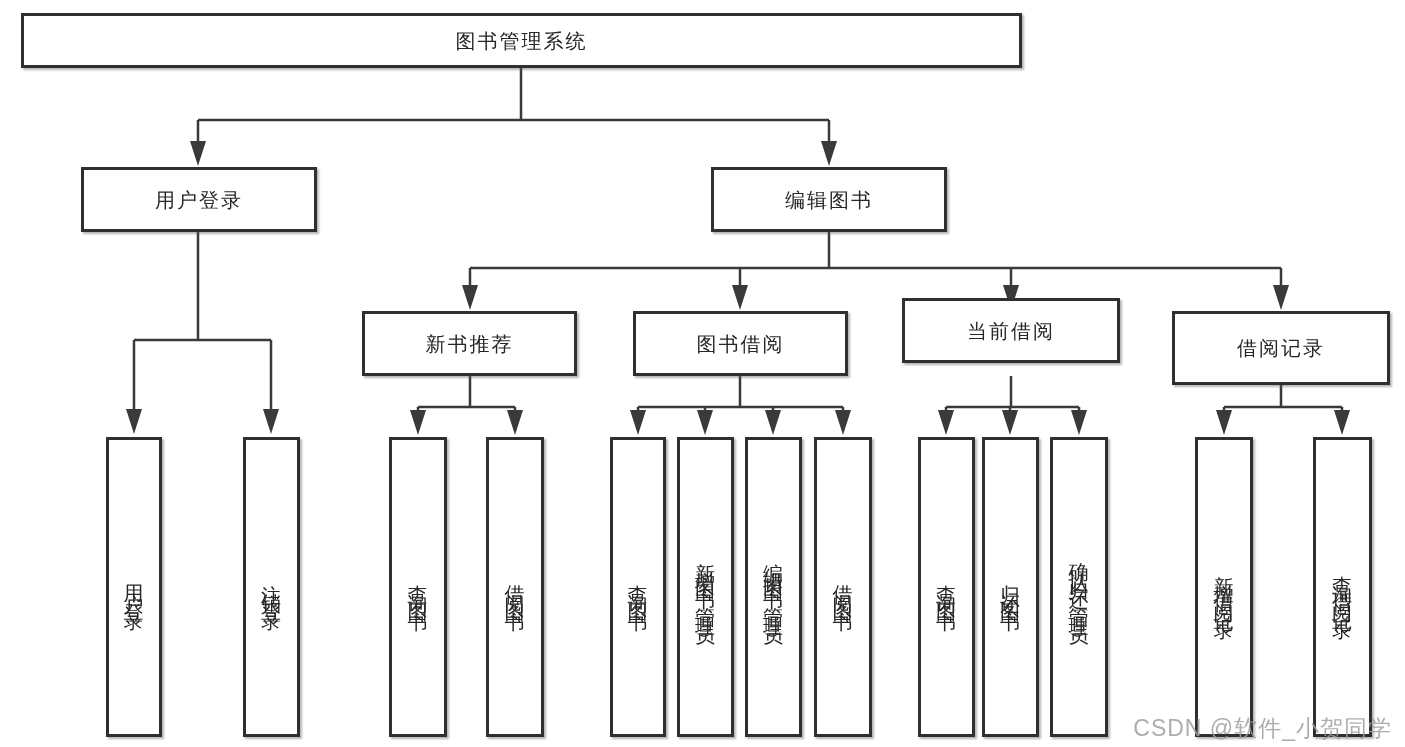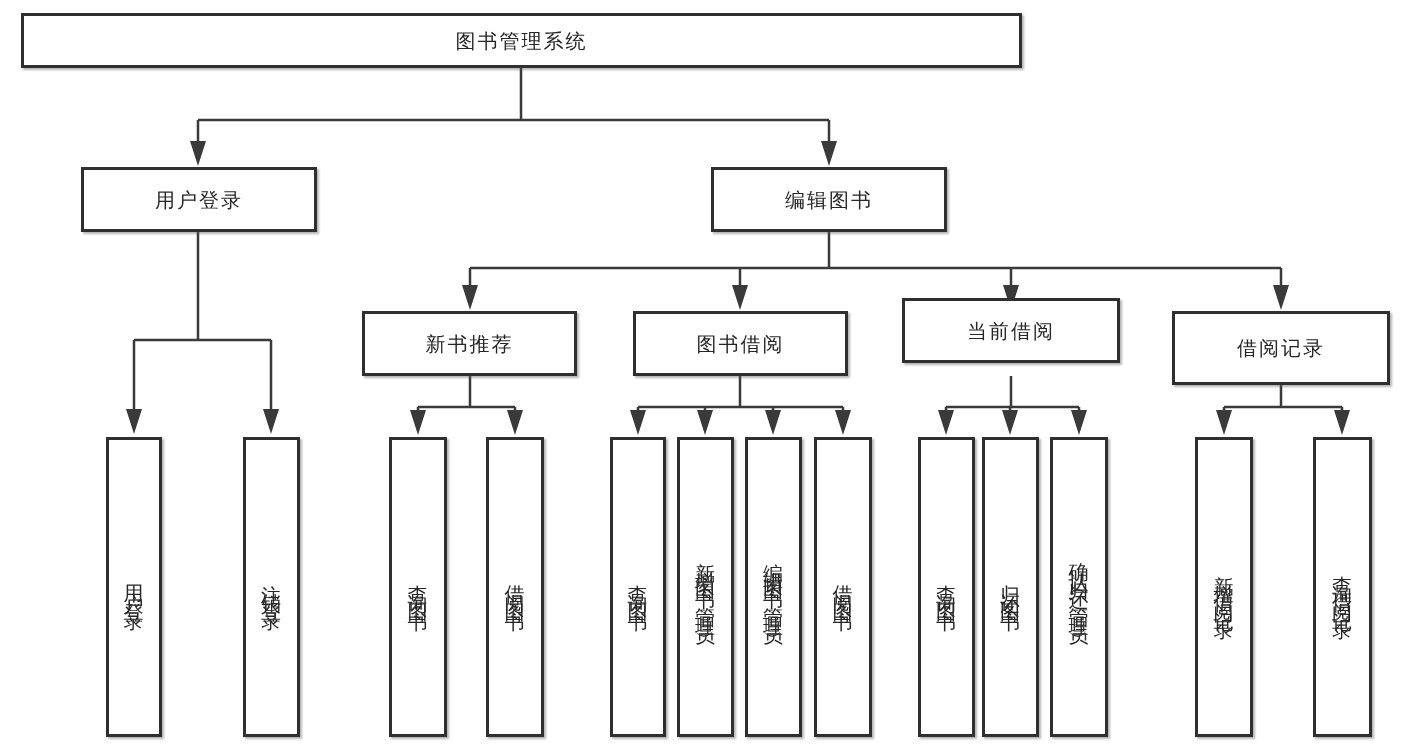--- a/index.html
+++ b/index.html
@@ -91,14 +91,15 @@
   <div class="node v" style="left:745px; top:437px; width:57px; height:300px;">编辑图书（管理员）</div>
   <div class="node v" style="left:814px; top:437px; width:58px; height:300px;">借阅图书</div>
 
   <div class="node v" style="left:918px; top:437px; width:57px; height:300px;">查询图书</div>
   <div class="node v" style="left:982px; top:437px; width:57px; height:300px;">归还图书</div>
   <div class="node v" style="left:1050px; top:437px; width:58px; height:300px;">确认归还（管理员）</div>
 
   <div class="node v" style="left:1195px; top:437px; width:58px; height:300px;">新增借阅记录</div>
   <div class="node v" style="left:1313px; top:437px; width:59px; height:300px;">查询借阅记录</div>
 
+  <div class="watermark">CSDN @软件_小贺同学</div>
 
 </div>
 
 </body></html>

